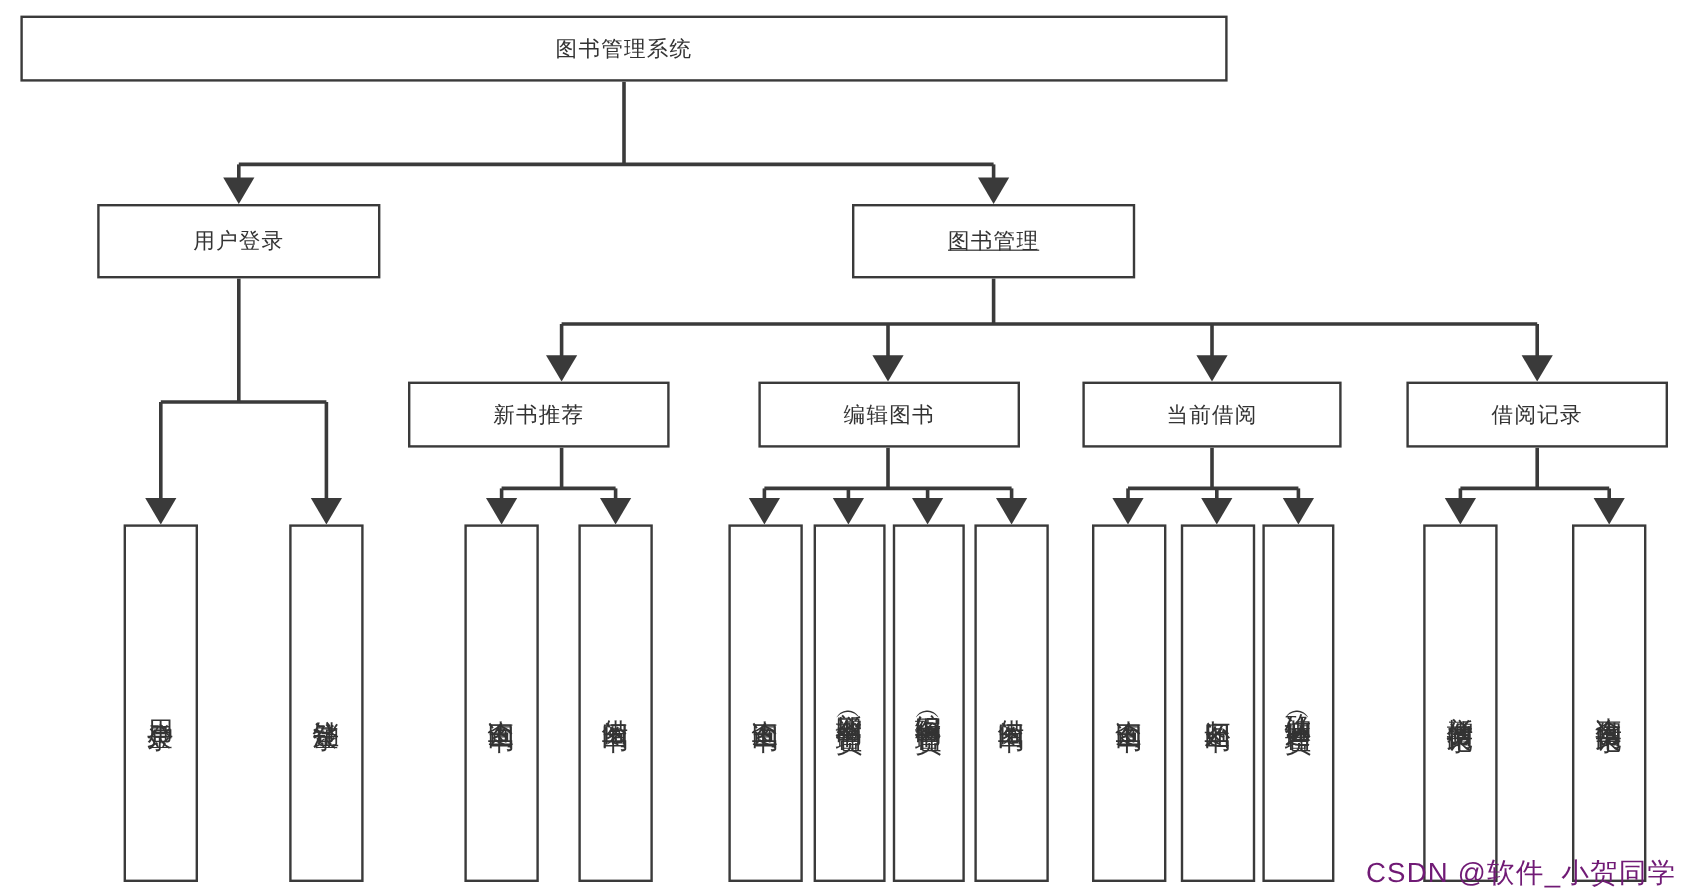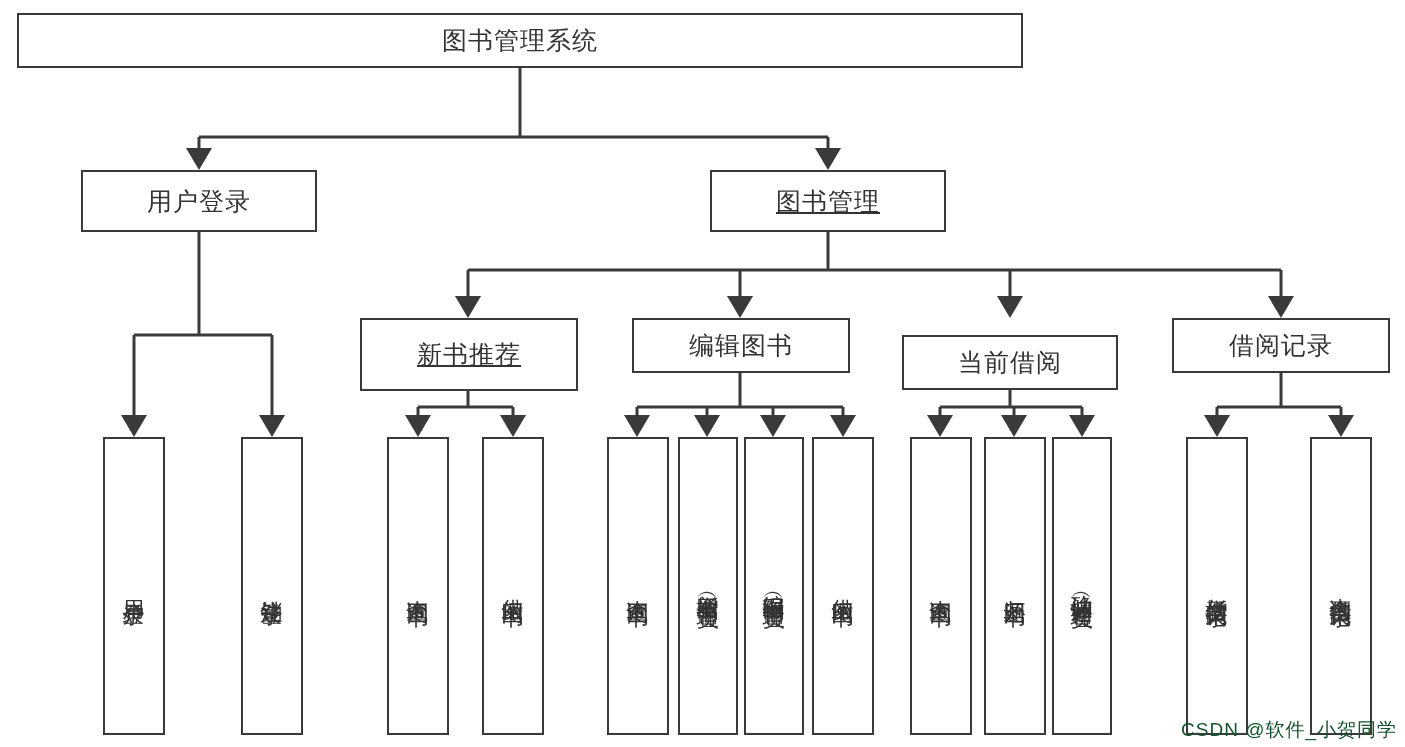--- a/index.html
+++ b/index.html
@@ -29,21 +29,21 @@
     position: absolute;
     box-sizing: border-box;
     background: #ffffff;
     border: 2px solid #3a3a3a;
     display: flex;
     align-items: center;
     justify-content: center;
     color: #333333;
   }
   .node.horiz {
-    font-size: 25px;
+    font-size: 18px;
     letter-spacing: 1px;
     align-items: center;
   }
   .node.vert {
     writing-mode: vertical-rl;
     text-orientation: upright;
     font-size: 22px;
     letter-spacing: 2px;
     line-height: 1.05;
     padding: 6px 0;
@@ -55,22 +55,22 @@
     text-align: center;
   }
   .nlabel {
     white-space: pre-wrap;
     text-align: center;
   }
   .watermark {
     position: absolute;
     right: 8px;
     bottom: 4px;
-    font-size: 19px;
-    color: #14532d;
+    font-size: 23px;
+    color: #701a75;
     letter-spacing: 1px;
     user-select: none;
   }
 </style>
 </head>
 <body>
 
 <div id="canvas">
 
   <svg class="links" viewBox="0 0 1405 747" xmlns="http://www.w3.org/2000/svg">
@@ -133,27 +133,27 @@
   <div id="nodes-root">
       <div class="node horiz" style="left: 17px; top: 13px; width: 1006px; height: 55px;">
         <span class="nlabel">图书管理系统</span>
       </div>
       <div class="node horiz" style="left: 81px; top: 170px; width: 236px; height: 62px;">
         <span class="nlabel">用户登录</span>
       </div>
       <div class="node horiz" style="left: 710px; top: 170px; width: 236px; height: 62px; text-decoration: underline;">
         <span class="nlabel">图书管理</span>
       </div>
-      <div class="node horiz" style="left: 360px; top: 318px; width: 218px; height: 73px; text-decoration: underline;">
+      <div class="node horiz" style="left: 340px; top: 318px; width: 218px; height: 55px;">
         <span class="nlabel">新书推荐</span>
       </div>
       <div class="node horiz" style="left: 632px; top: 318px; width: 218px; height: 55px;">
         <span class="nlabel">编辑图书</span>
       </div>
-      <div class="node horiz" style="left: 902px; top: 318px; width: 216px; height: 55px; margin-top: 17px;">
+      <div class="node horiz" style="left: 902px; top: 318px; width: 216px; height: 55px;">
         <span class="nlabel">当前借阅</span>
       </div>
       <div class="node horiz" style="left: 1172px; top: 318px; width: 218px; height: 55px;">
         <span class="nlabel">借阅记录</span>
       </div>
       <div class="node vert" style="left: 103px; top: 437px; width: 62px; height: 298px;">
         <span class="nlabel">用户登录</span>
       </div>
       <div class="node vert" style="left: 241px; top: 437px; width: 62px; height: 298px;">
         <span class="nlabel">注销登录</span>

